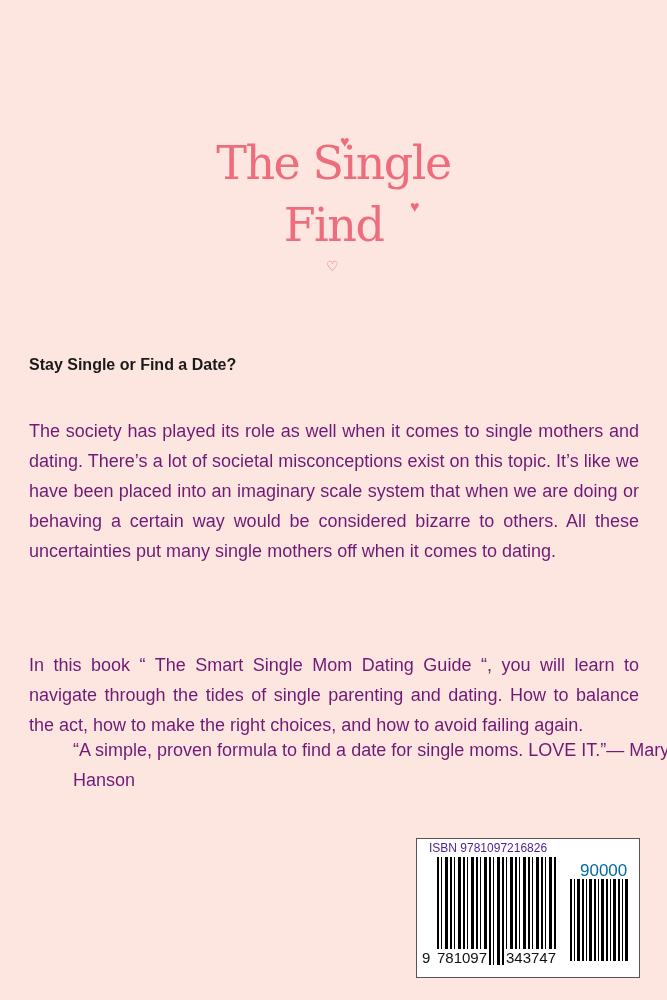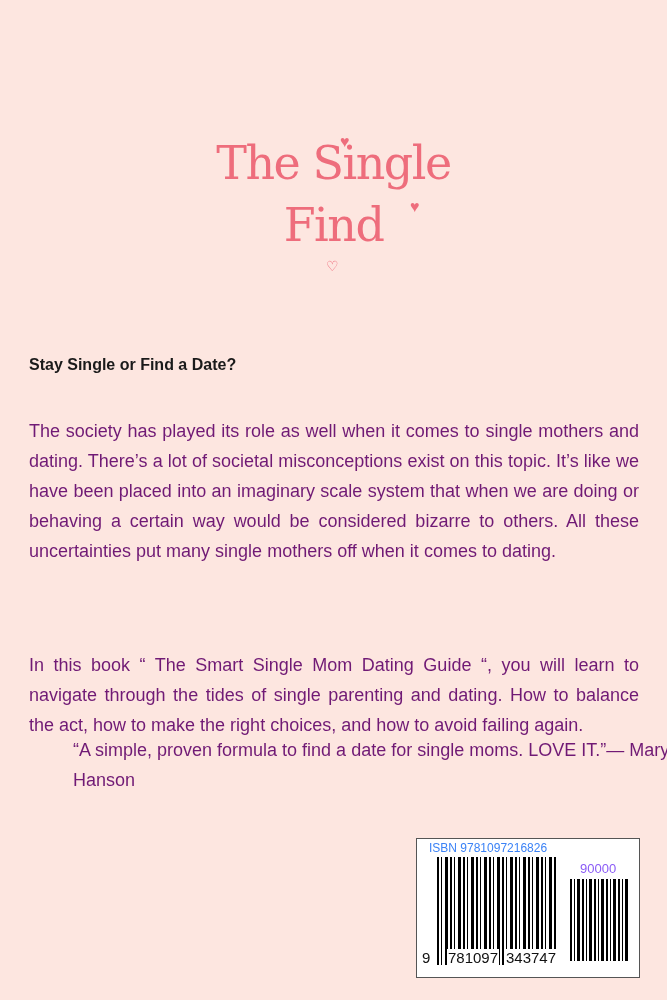--- a/index.html
+++ b/index.html
@@ -4,22 +4,22 @@
 <style>
   html, body { margin:0; padding:0; }
   body { width:667px; height:1000px; background:#fde6e0; position:relative; overflow:hidden; font-family:"Liberation Sans", sans-serif; }
   .title { position:absolute; left:0; top:132px; width:667px; text-align:center; font-family:"DejaVu Serif", serif; color:#ee6d7c; font-size:46px; line-height:62px; letter-spacing:-1.5px; }
   .title span { display:block; }
   .heart { position:absolute; color:#ee6d7c; font-size:16px; }
   .heading { position:absolute; left:29px; top:356px; font-weight:bold; font-size:16px; color:#1a1a1a; }
   .para { position:absolute; left:29px; width:610px; font-size:18px; line-height:30px; color:#701a75; text-align:justify; }
   .para.last { text-align:left;margin-left:44px; }
   .barcode { position:absolute; left:416px; top:838px; width:222px; height:138px; background:#fff; border:1px solid #555; }
-  .isbn-text { position:absolute; left:12px; top:2px; font-size:12px; color:#3b82f6; }
-  .price-text { position:absolute; left:163px; top:22px; font-size:13px; color:#8b5cf6; }
+  .isbn-text { position:absolute; left:12px; top:2px; font-size:12px; color:#4c1d95; }
+  .price-text { position:absolute; left:163px; top:22px; font-size:17px; color:#0369a1; }
   .bars { position:absolute; left:20px; top:18px; width:120px; height:108px;
     background:repeating-linear-gradient(90deg,#000 0 2px,#fff 2px 4px,#000 4px 5px,#fff 5px 8px,#000 8px 11px,#fff 11px 13px); }
   .bars2 { position:absolute; left:153px; top:40px; width:58px; height:82px;
     background:repeating-linear-gradient(90deg,#000 0 2px,#fff 2px 4px,#000 4px 5px,#fff 5px 7px,#000 7px 10px,#fff 10px 12px); }
   .num { position:absolute; top:110px; font-size:15px; color:#111; background:#fff; padding:0 1px; }
 </style>
 </head>
 <body>
 
 <div class="title">
@@ -34,15 +34,15 @@
 <div class="para" style="top:416px;">The society has played its role as well when it comes to single mothers and dating. There’s a lot of societal misconceptions exist on this topic. It’s like we have been placed into an imaginary scale system that when we are doing or behaving a certain way would be considered bizarre to others. All these uncertainties put many single mothers off when it comes to dating.</div>
 <div class="para" style="top:609px;margin-top:41px;">In this book “ The Smart Single Mom Dating Guide “, you will learn to navigate through the tides of single parenting and dating. How to balance the act, how to make the right choices, and how to avoid failing again.</div>
 <div class="para last" style="top:735px;">“A simple, proven formula to find a date for single moms. LOVE IT.”— Mary Hanson</div>
 
 <div class="barcode">
   <div class="isbn-text">ISBN 9781097216826</div>
   <div class="bars"></div>
   <div class="price-text">90000</div>
   <div class="bars2"></div>
   <div class="num" style="left:4px;">9</div>
-  <div class="num" style="left:30px;">781097</div>
+  <div class="num" style="left:19px;">781097</div>
   <div class="num" style="left:88px;">343747</div>
 </div>
 
 </body></html>

